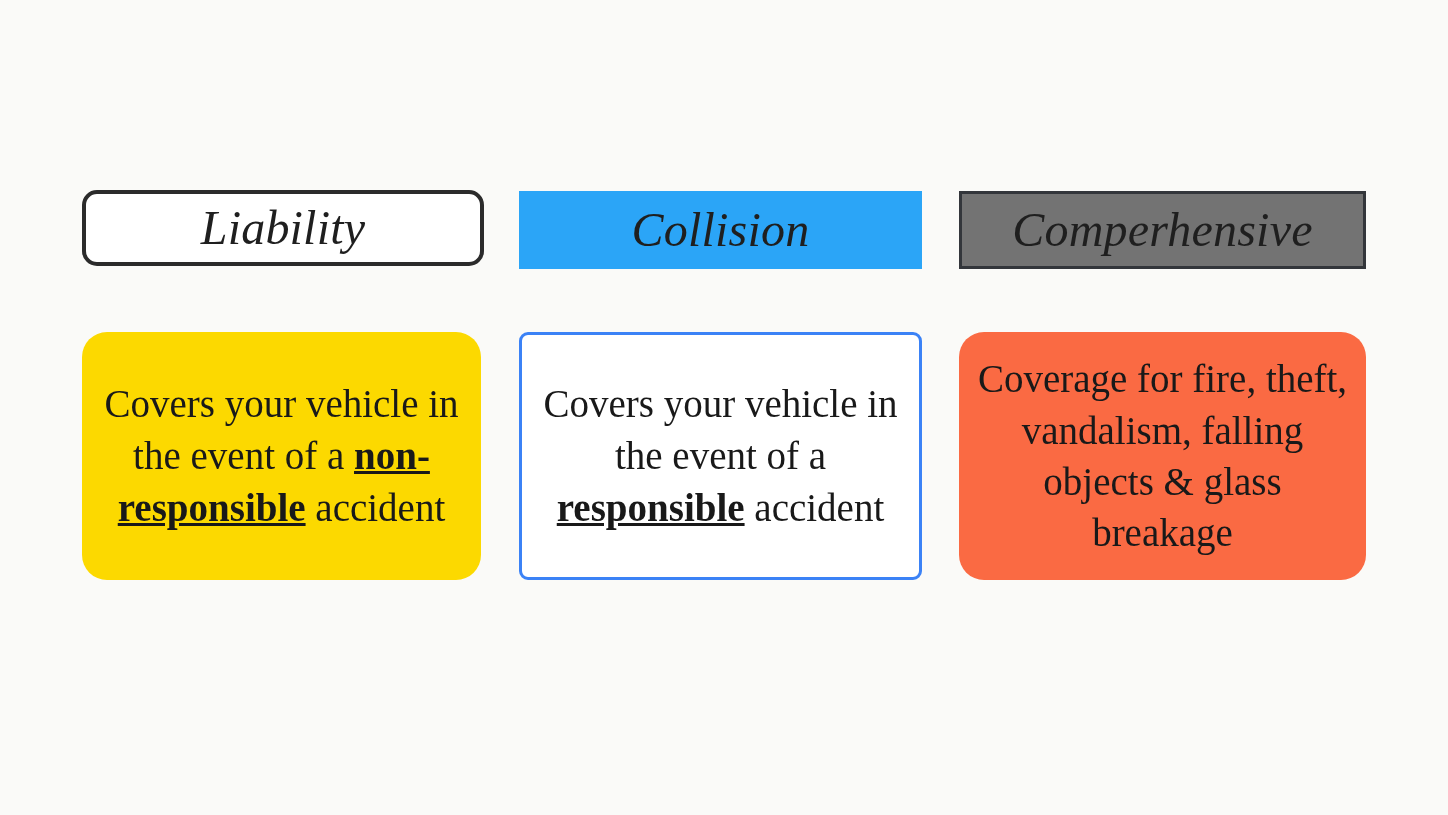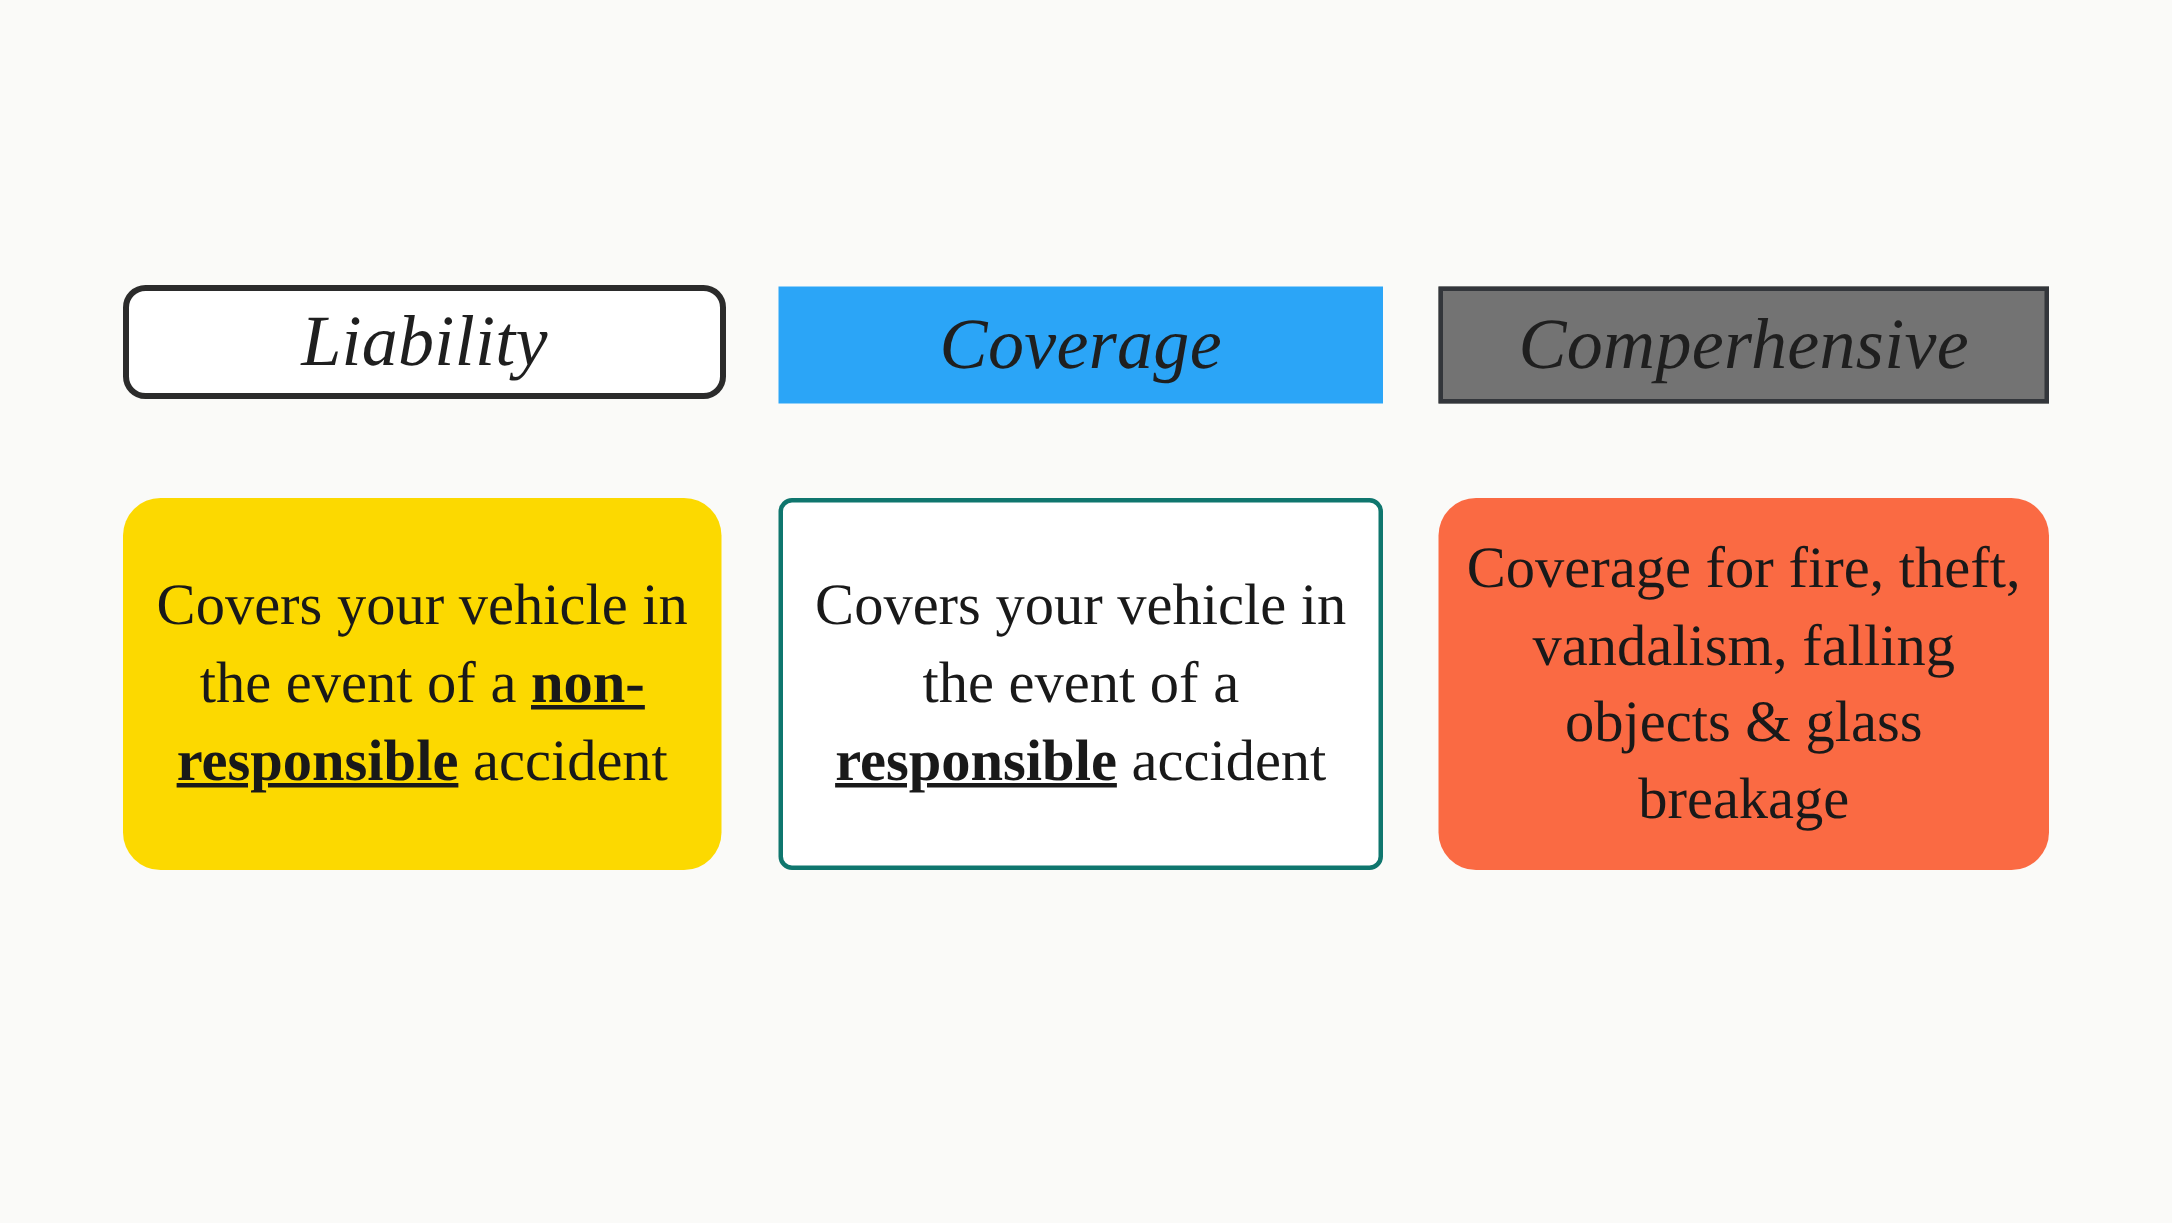--- a/index.html
+++ b/index.html
@@ -95,21 +95,21 @@
     height: 248px;
     background: #FCD900;
     border-radius: 25px;
   }
 
   .card-collision {
     left: 519px;
     width: 403px;
     height: 248px;
     background: #FFFFFF;
-    border: 3px solid #0f766e;
+    border: 3px solid #3b82f6;
     border-radius: 9px;
   }
 
   .card-comprehensive {
     left: 959px;
     width: 407px;
     height: 248px;
     background: #FA6A43;
     border-radius: 25px;
   }
@@ -138,21 +138,21 @@
         <span>Liability</span>
       </div>
     </div>
 
     <div class="card card-liability">
       <span class="card-text"><span>Covers your vehicle in the event of a </span><span class="emph">non-responsible</span><span> accident</span></span>
     </div>
 
     <div class="column col-collision">
       <div class="header-chip header-collision">
-        <span>Coverage</span>
+        <span>Collision</span>
       </div>
     </div>
 
     <div class="card card-collision">
       <span class="card-text"><span>Covers your vehicle in the event of a </span><span class="emph">responsible</span><span> accident</span></span>
     </div>
 
     <div class="column col-comprehensive">
       <div class="header-chip header-comprehensive">
         <span>Comperhensive</span>

